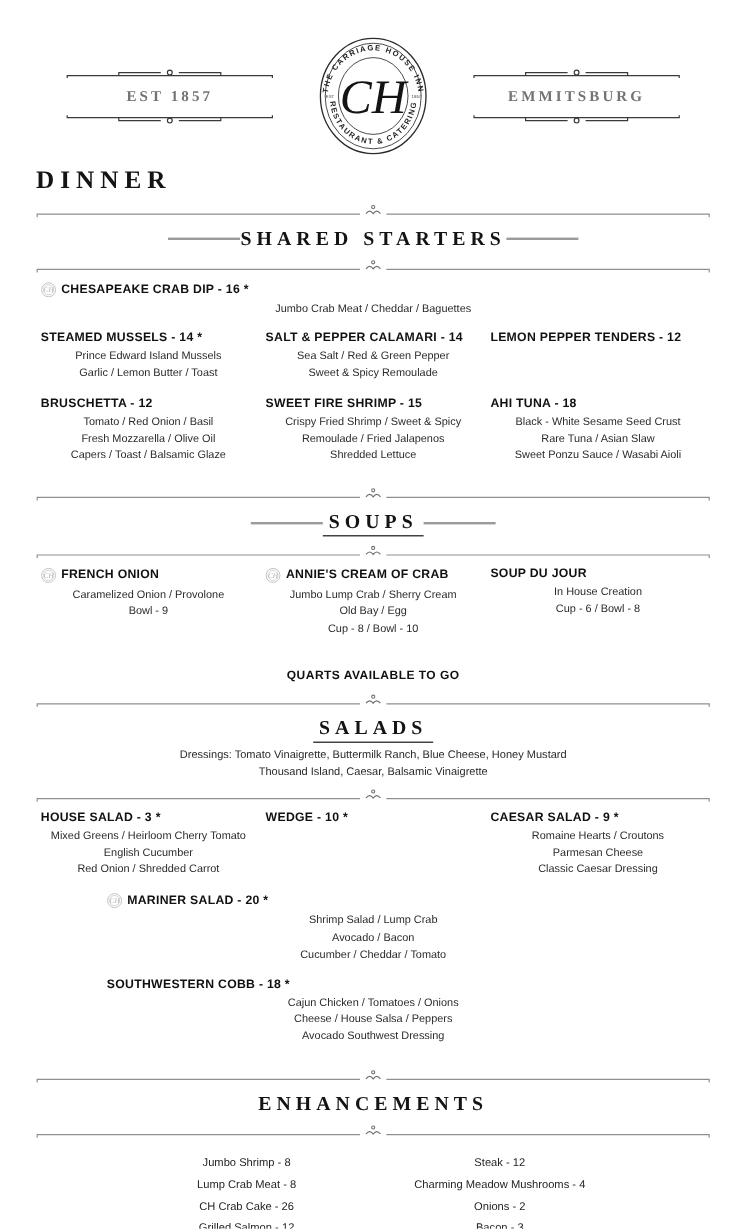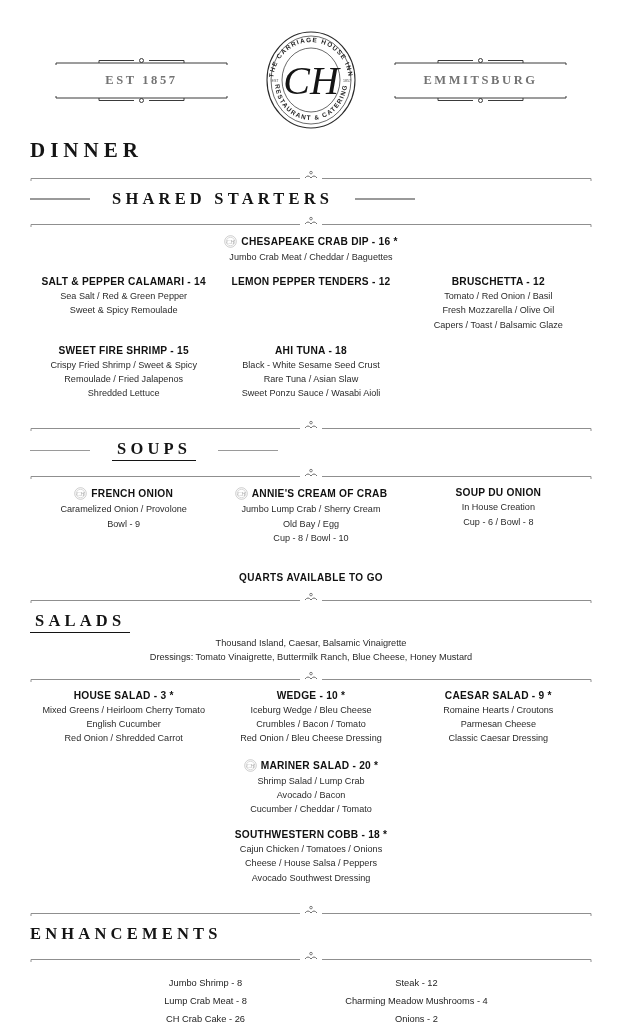--- a/index.html
+++ b/index.html
@@ -40,42 +40,42 @@
     font-size: 21px; font-weight: 700; letter-spacing: 5px;
     margin-top: 18px; color: #141414;
   }
 
   
   .divider { width: 100%; height: 14px; margin: 6px 0; }
   .divider svg { display: block; width: 100%; height: 14px; }
 
   
   .section-head {
-    display: flex; align-items: center; justify-content: flex-start;
-    gap: 22px; margin: 6px 0 2px 0;
+    display: flex; align-items: center; justify-content: center;
+    margin: 6px 0 2px 0;
   }
   .section-dash { width: 60px; height: 1.5px; background: #9a9a9a; }
   .section-title {
     font-family: "Liberation Serif", serif;
     font-weight: 700; font-size: 16.5px; letter-spacing: 4.2px;
     color: #141414; white-space: nowrap;
   }
   .section-title.underline { border-bottom: 1.6px solid #141414; padding: 0 5px 1px 5px; }
 
   .section-sub {
     text-align: center; font-size: 9.2px; color: #2a2a2a;
     line-height: 14px; margin: 3px 0 1px 0;
   }
 
   
   .row3 { display: grid; grid-template-columns: 1fr 1fr 1fr; }
   .row2-mid { display: grid; grid-template-columns: 1fr; padding: 0 55px; }
   .item { text-align: center; padding: 0 4px; margin-bottom: 13px; }
   .item-name-line {
-    display: flex; align-items: center; justify-content: center; gap: 4px;
+    display: flex; align-items: center; gap: 4px;
   }
   .item-name {
     font-size: 10.2px; font-weight: 700; letter-spacing: .25px;
     color: #111; white-space: nowrap;
   }
   .item-desc { font-size: 9.1px; line-height: 14.2px; color: #2b2b2b; margin-top: 2px; }
   .item-desc div { white-space: nowrap; }
 
   .seal-badge { width: 13px; height: 13px; flex: 0 0 13px; opacity: .42; }
   .seal-badge svg { display: block; width: 13px; height: 13px; }
@@ -199,20 +199,29 @@
       <span class="item-name">CHESAPEAKE CRAB DIP - 16 *</span>
     </div>
     <div class="item-desc">
       <div>Jumbo Crab Meat / Cheddar / Baguettes</div>
     </div>
   </div>
 
   <div class="row3">
     <div class="item">
       <div class="item-name-line">
+          <span class="item-name">STEAMED MUSSELS - 14 *</span>
+        </div>
+      <div class="item-desc">
+        <div>Prince Edward Island Mussels</div>
+        <div>Garlic / Lemon Butter / Toast</div>
+      </div>
+    </div>
+    <div class="item">
+      <div class="item-name-line">
           <span class="item-name">SALT &amp; PEPPER CALAMARI - 14</span>
         </div>
       <div class="item-desc">
         <div>Sea Salt / Red &amp; Green Pepper</div>
         <div>Sweet &amp; Spicy Remoulade</div>
       </div>
     </div>
     <div class="item">
       <div class="item-name-line">
           <span class="item-name">LEMON PEPPER TENDERS - 12</span>
@@ -302,21 +311,21 @@
         <span class="item-name">ANNIE'S CREAM OF CRAB</span>
       </div>
       <div class="item-desc">
         <div>Jumbo Lump Crab / Sherry Cream</div>
         <div>Old Bay / Egg</div>
         <div>Cup - 8 / Bowl - 10</div>
       </div>
     </div>
     <div class="item">
       <div class="item-name-line">
-          <span class="item-name">SOUP DU ONION</span>
+          <span class="item-name">SOUP DU JOUR</span>
         </div>
       <div class="item-desc">
         <div>In House Creation</div>
         <div>Cup - 6 / Bowl - 8</div>
       </div>
     </div>
   </div>
 
   <div class="centered-note">QUARTS AVAILABLE TO GO</div>
 
@@ -325,22 +334,22 @@
       <path d="M1,12 L1,9.5 L270,9.5 M292,9.5 L561,9.5 L561,12" fill="none" stroke="#8f8f8f" stroke-width="1"></path>
       <path d="M275,9 q3,-4 6,0 q3,-4 6,0" fill="none" stroke="#6f6f6f" stroke-width="1"></path>
       <circle cx="281" cy="3.6" r="1.3" fill="none" stroke="#6f6f6f" stroke-width="0.9"></circle>
     </svg>
   </div>
 
   <div class="section-head">
     <div class="section-title underline">SALADS</div>
   </div>
   <div class="section-sub">
+    <div>Dressings: Tomato Vinaigrette, Buttermilk Ranch, Blue Cheese,  Honey Mustard</div>
     <div>Thousand Island, Caesar, Balsamic Vinaigrette</div>
-    <div>Dressings: Tomato Vinaigrette, Buttermilk Ranch, Blue Cheese,  Honey Mustard</div>
   </div>
 
   <div class="divider">
     <svg viewBox="0 0 562 14" preserveAspectRatio="none">
       <path d="M1,12 L1,9.5 L270,9.5 M292,9.5 L561,9.5 L561,12" fill="none" stroke="#8f8f8f" stroke-width="1"></path>
       <path d="M275,9 q3,-4 6,0 q3,-4 6,0" fill="none" stroke="#6f6f6f" stroke-width="1"></path>
       <circle cx="281" cy="3.6" r="1.3" fill="none" stroke="#6f6f6f" stroke-width="0.9"></circle>
     </svg>
   </div>
 
@@ -352,25 +361,20 @@
       <div class="item-desc">
         <div>Mixed Greens / Heirloom Cherry Tomato</div>
         <div>English Cucumber</div>
         <div>Red Onion  / Shredded Carrot</div>
       </div>
     </div>
     <div class="item">
       <div class="item-name-line">
           <span class="item-name">WEDGE - 10 *</span>
         </div>
-      <div class="item-desc">
-        <div>Iceburg Wedge / Bleu Cheese</div>
-        <div>Crumbles  / Bacon / Tomato</div>
-        <div>Red Onion / Bleu Cheese Dressing</div>
-      </div>
     </div>
     <div class="item">
       <div class="item-name-line">
           <span class="item-name">CAESAR SALAD - 9 *</span>
         </div>
       <div class="item-desc">
         <div>Romaine Hearts / Croutons</div>
         <div>Parmesan Cheese</div>
         <div>Classic Caesar Dressing</div>
       </div>

